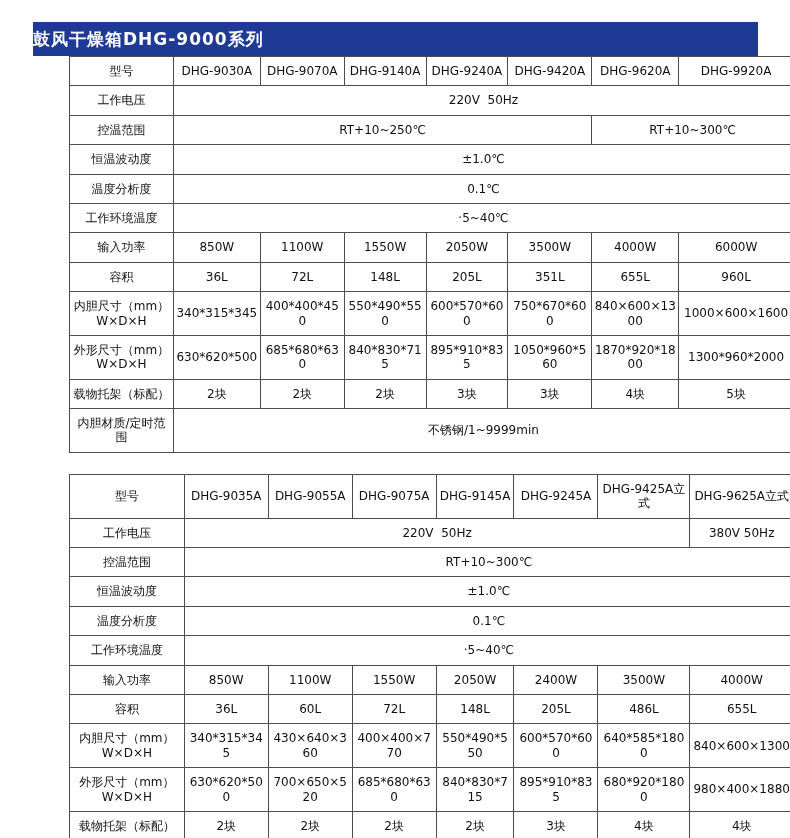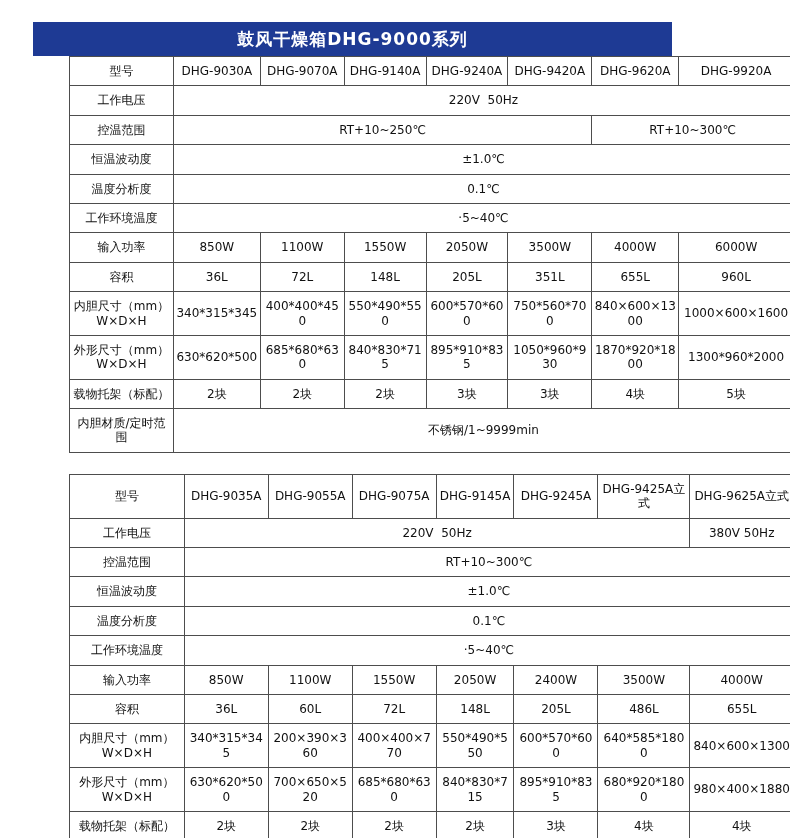--- a/index.html
+++ b/index.html
@@ -13,28 +13,28 @@
     height: 838px;
     background: #ffffff;
     box-sizing: border-box;
     padding: 22px 0 0 33px;
     overflow: hidden;
   }
   .sheet {
     width: 725px;
   }
   .title-bar {
-    width: 639px;
+    width: 725px;
     height: 34px;
     line-height: 34px;
     background: #1e3a94;
     color: #ffffff;
     font-size: 17px;
     font-weight: bold;
-    text-align: center;
+    text-align: left;
     letter-spacing: 1px;
     box-sizing: border-box;
   }
   table.spec-table {
     width: 725px;
     border-collapse: collapse;
     table-layout: fixed;
     font-size: 12px;
     color: #111111;
     background: #ffffff;
@@ -127,32 +127,32 @@
             <td class="value-cell">655L</td>
             <td class="value-cell">960L</td>
           </tr>
           <tr>
             <td class="label-cell">内胆尺寸（mm）
 W×D×H</td>
             <td class="value-cell">340*315*345</td>
             <td class="value-cell">400*400*450</td>
             <td class="value-cell">550*490*550</td>
             <td class="value-cell">600*570*600</td>
-            <td class="value-cell">750*560*700</td>
+            <td class="value-cell">750*670*600</td>
             <td class="value-cell">840×600×1300</td>
             <td class="value-cell">1000×600×1600</td>
           </tr>
           <tr>
             <td class="label-cell">外形尺寸（mm）
 W×D×H</td>
             <td class="value-cell">630*620*500</td>
             <td class="value-cell">685*680*630</td>
             <td class="value-cell">840*830*715</td>
             <td class="value-cell">895*910*835</td>
-            <td class="value-cell">1050*960*930</td>
+            <td class="value-cell">1050*960*560</td>
             <td class="value-cell">1870*920*1800</td>
             <td class="value-cell">1300*960*2000</td>
           </tr>
           <tr>
             <td class="label-cell">载物托架（标配）</td>
             <td class="value-cell">2块</td>
             <td class="value-cell">2块</td>
             <td class="value-cell">2块</td>
             <td class="value-cell">3块</td>
             <td class="value-cell">3块</td>
@@ -228,21 +228,21 @@
             <td class="value-cell">72L</td>
             <td class="value-cell">148L</td>
             <td class="value-cell">205L</td>
             <td class="value-cell">486L</td>
             <td class="value-cell">655L</td>
           </tr>
           <tr>
             <td class="label-cell">内胆尺寸（mm）
 W×D×H</td>
             <td class="value-cell">340*315*345</td>
-            <td class="value-cell">200×390×360</td>
+            <td class="value-cell">430×640×360</td>
             <td class="value-cell">400×400×770</td>
             <td class="value-cell">550*490*550</td>
             <td class="value-cell">600*570*600</td>
             <td class="value-cell">640*585*1800</td>
             <td class="value-cell">840×600×1300</td>
           </tr>
           <tr>
             <td class="label-cell">外形尺寸（mm）
 W×D×H</td>
             <td class="value-cell">630*620*500</td>

